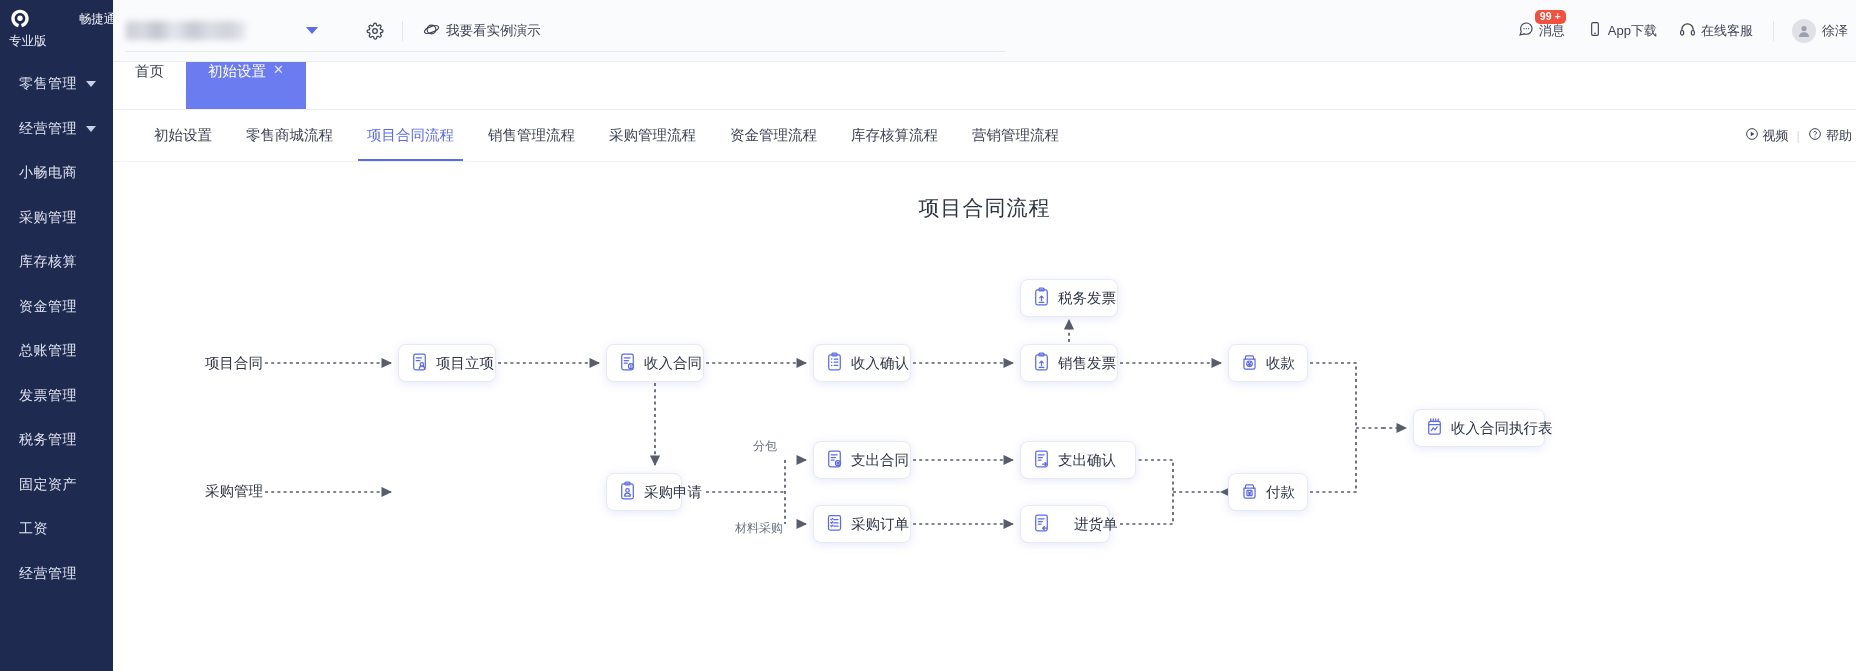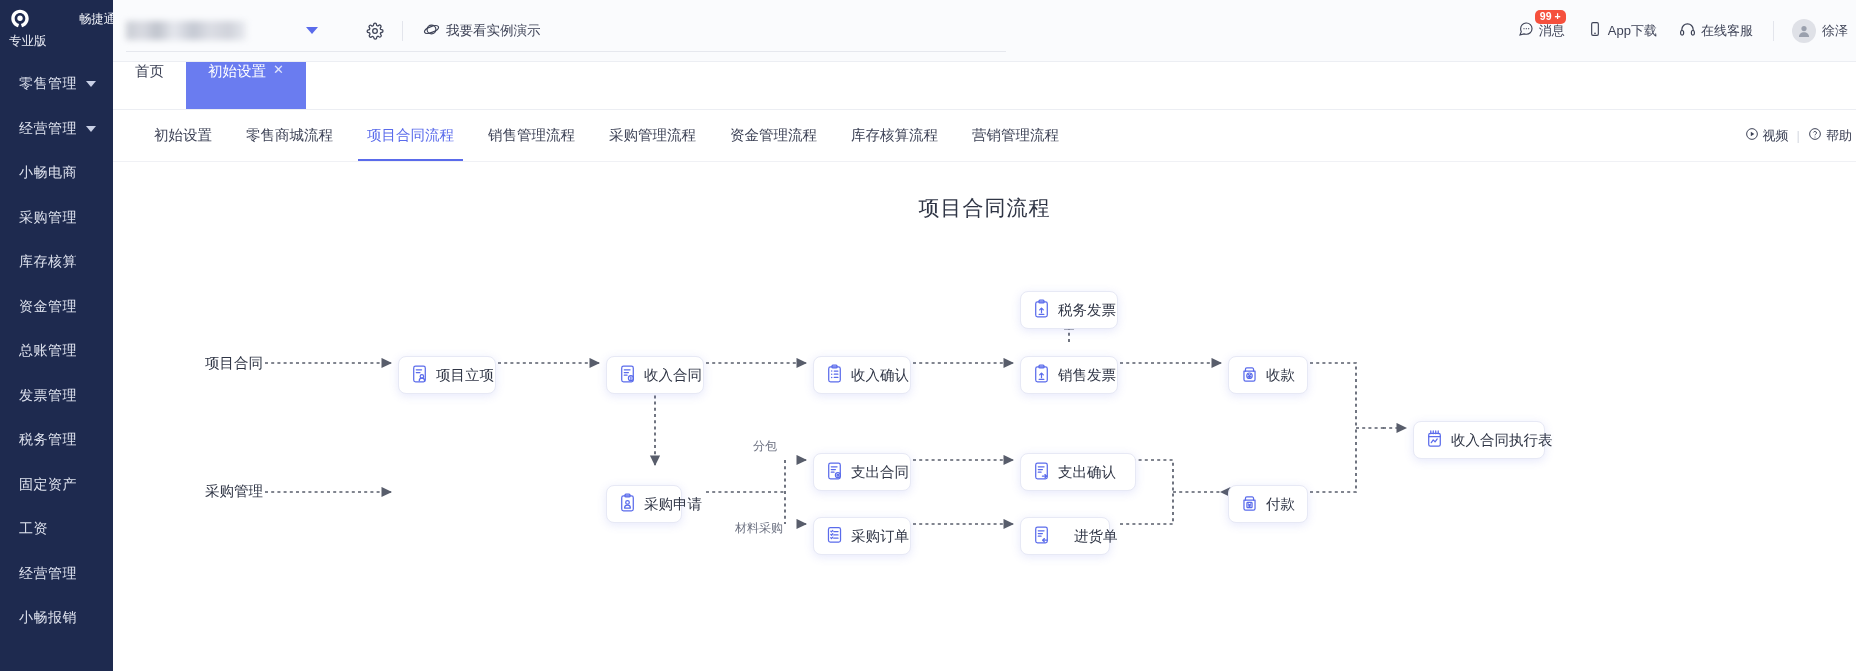--- a/index.html
+++ b/index.html
@@ -132,21 +132,21 @@
   .node {
     position:absolute;
     height:38px;
     background:#ffffff;
     border:1px solid #e7e9f5;
     border-radius:8px;
     box-shadow:0 2px 10px rgba(97,110,230,0.16);
     display:flex; align-items:center; gap:7px;
     padding:0 14px 0 11px;
     font-size:14.5px; color:#2f3545;
-    cursor:pointer; white-space:nowrap;margin-top:12px;
+    cursor:pointer; white-space:nowrap;
   }
   .node .nlabel { line-height:1; }
   .node svg { flex:none; }
 
   .rowlabel {
     position:absolute; font-size:14.5px; color:#2f3545; white-space:nowrap;
   }
   .edgelabel {
     position:absolute; font-size:12px; color:#6b7080; white-space:nowrap;
   }
@@ -200,23 +200,20 @@
           <span>税务管理</span>
         </div>
         <div class="side-item">
           <span>固定资产</span>
         </div>
         <div class="side-item">
           <span>工资</span>
         </div>
         <div class="side-item">
           <span>经营管理</span>
-        </div>
-        <div class="side-item">
-          <span>小畅报销</span>
         </div>
       </div>
   </div>
 
   <div id="topbar">
     <div id="company-wrap">
       <div id="company-blur"></div>
       <div id="company-underline"></div>
       <div class="chev-down"></div>
     </div>

